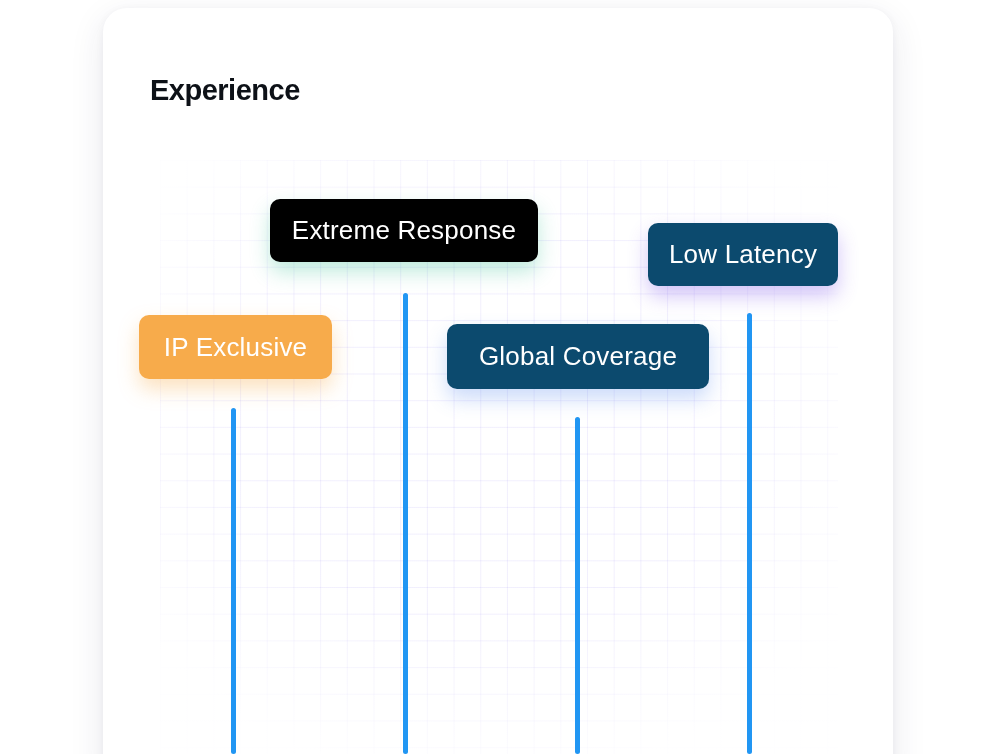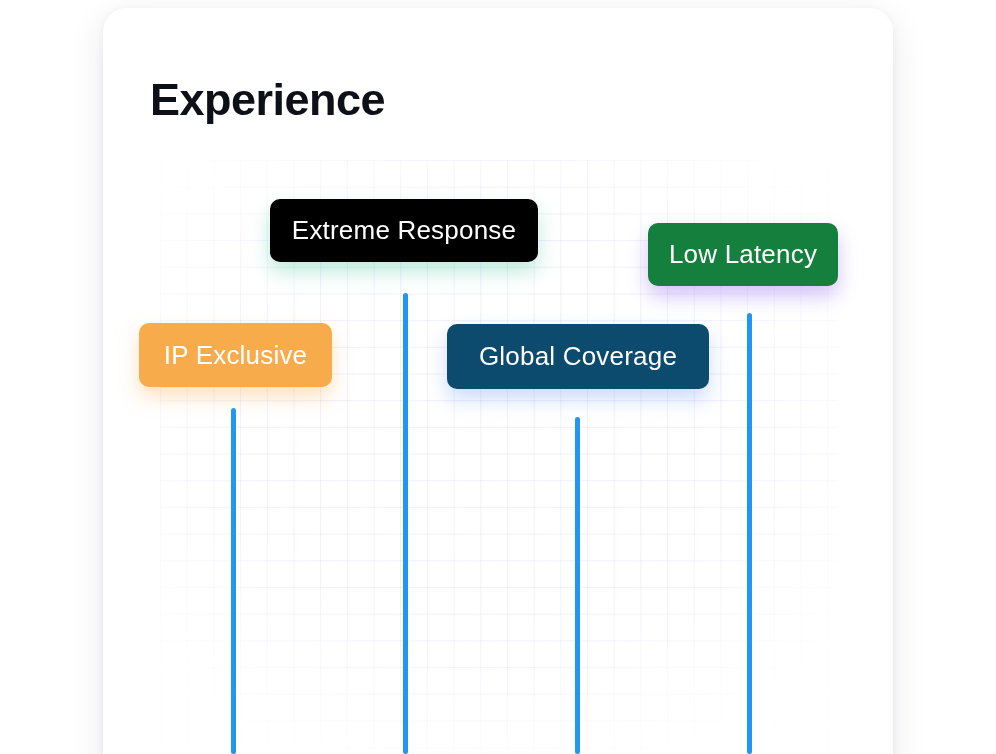--- a/index.html
+++ b/index.html
@@ -23,21 +23,21 @@
     background: #ffffff;
     border-radius: 24px;
     box-shadow: 0 10px 34px rgba(35, 40, 80, 0.10), 0 2px 8px rgba(35, 40, 80, 0.05);
     overflow: hidden;
   }
 
   .title {
     position: absolute;
     left: 47px;
     top: 66px;
-    font-size: 45px;
+    font-size: 29px;
     font-weight: 700;
     letter-spacing: -0.5px;
     color: #0d1117;
     z-index: 4;
   }
 
   .grid {
     position: absolute;
     left: 57px;
     top: 152px;
@@ -83,21 +83,21 @@
   }
   .badge-extreme {
     left: 167px; top: 191px; width: 268px; height: 63px;
     box-shadow: 0 10px 20px rgba(44, 189, 142, 0.30);
   }
   .badge-latency {
     left: 545px; top: 215px; width: 190px; height: 63px;
     box-shadow: 0 10px 20px rgba(107, 59, 233, 0.30);
   }
   .badge-ip {
-    left: 36px; top: 315px; width: 193px; height: 64px;
+    left: 36px; top: 307px; width: 193px; height: 64px;
     box-shadow: 0 10px 20px rgba(247, 171, 75, 0.35);
   }
   .badge-global {
     left: 344px; top: 316px; width: 262px; height: 65px;
     box-shadow: 0 10px 20px rgba(86, 136, 239, 0.30);
   }
 </style>
 </head>
 <body>
 
@@ -110,21 +110,21 @@
 
     <div class="vline vline-extreme" style="background: rgb(33, 150, 243);"></div>
     <div class="vline vline-latency" style="background: rgb(33, 150, 243);"></div>
     <div class="vline vline-ip" style="background: rgb(33, 150, 243);"></div>
     <div class="vline vline-global" style="background: rgb(33, 150, 243);"></div>
 
     <div class="badge badge-extreme" style="background: #000000; justify-content: center;">
       <span>Extreme Response</span>
     </div>
 
-    <div class="badge badge-latency" style="background: #15803d;">
+    <div class="badge badge-latency" style="background: #0c4a6e;">
       <span>Low Latency</span>
     </div>
 
     <div class="badge badge-ip" style="background: rgb(247, 171, 75);">
       <span>IP Exclusive</span>
     </div>
 
     <div class="badge badge-global" style="background: #0c4a6e;">
       <span>Global Coverage</span>
     </div>

